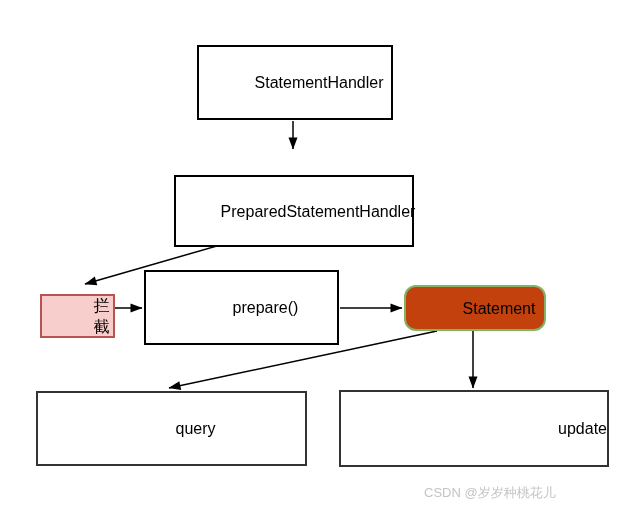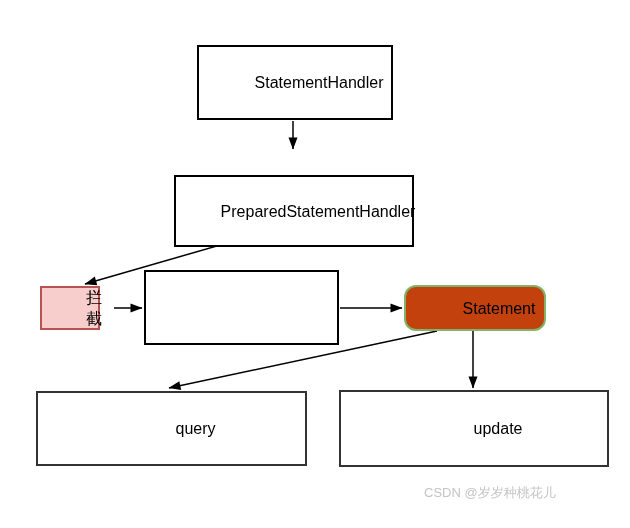--- a/index.html
+++ b/index.html
@@ -32,25 +32,25 @@
     align-items: center;
     justify-content: center;
     text-align: center;
     font-size: 16px;
     line-height: 21px;
     color: #000000;
     padding-left: 48px;
   }
   #n-statement-handler          { left: 197px; top: 45px;  width: 196px; height: 75px; }
   #n-prepared-statement-handler { left: 174px; top: 151px; width: 240px; height: 72px; }
-  #n-intercept                  { left: 40px;  top: 286px; width: 60px;  height: 44px; justify-content: center; }
+  #n-intercept                  { left: 40px;  top: 294px; width: 75px;  height: 44px; justify-content: center; }
   #n-base-statement-handler     { left: 144px; top: 270px; width: 195px; height: 75px; }
   #n-statement                  { left: 404px; top: 285px; width: 142px; height: 46px; }
   #n-query                      { left: 36px;  top: 391px; width: 271px; height: 75px; }
-  #n-update                     { left: 339px; top: 390px; width: 270px; height: 77px; }
+  #n-update                     { left: 339px; top: 390px; width: 270px; height: 77px; align-items: flex-end; }
   #n-query, #n-update { border-color: #333333; }
   .watermark {
     position: absolute;
     left: 424px;
     top: 484px;
     font-size: 13px;
     color: #c4c4c4;
     text-shadow: 1px 1px 0 #ffffff;
     white-space: nowrap;
   }
@@ -80,20 +80,21 @@
 
   <div class="node" id="n-prepared-statement-handler" style="background: rgb(255, 255, 255); border-color: rgb(0, 0, 0); margin-top: 24px;">
     <span>PreparedStatementHandler</span>
   </div>
 
   <div class="node" id="n-intercept" style="background: rgb(248, 206, 204); border-color: rgb(184, 84, 80);">
     <span>拦截</span>
   </div>
 
   <div class="node" id="n-base-statement-handler" style="background: rgb(255, 255, 255); border-color: rgb(0, 0, 0);">
+    <span>prepare()</span>
   </div>
 
   <div class="node" id="n-statement" style="background: #c2410c; border-color: rgb(130, 179, 102); border-radius: 12px;">
     <span>Statement</span>
   </div>
 
   <div class="node" id="n-query" style="background: rgb(255, 255, 255); border-color: rgb(51, 51, 51);">
     <span>query</span>
   </div>
 

